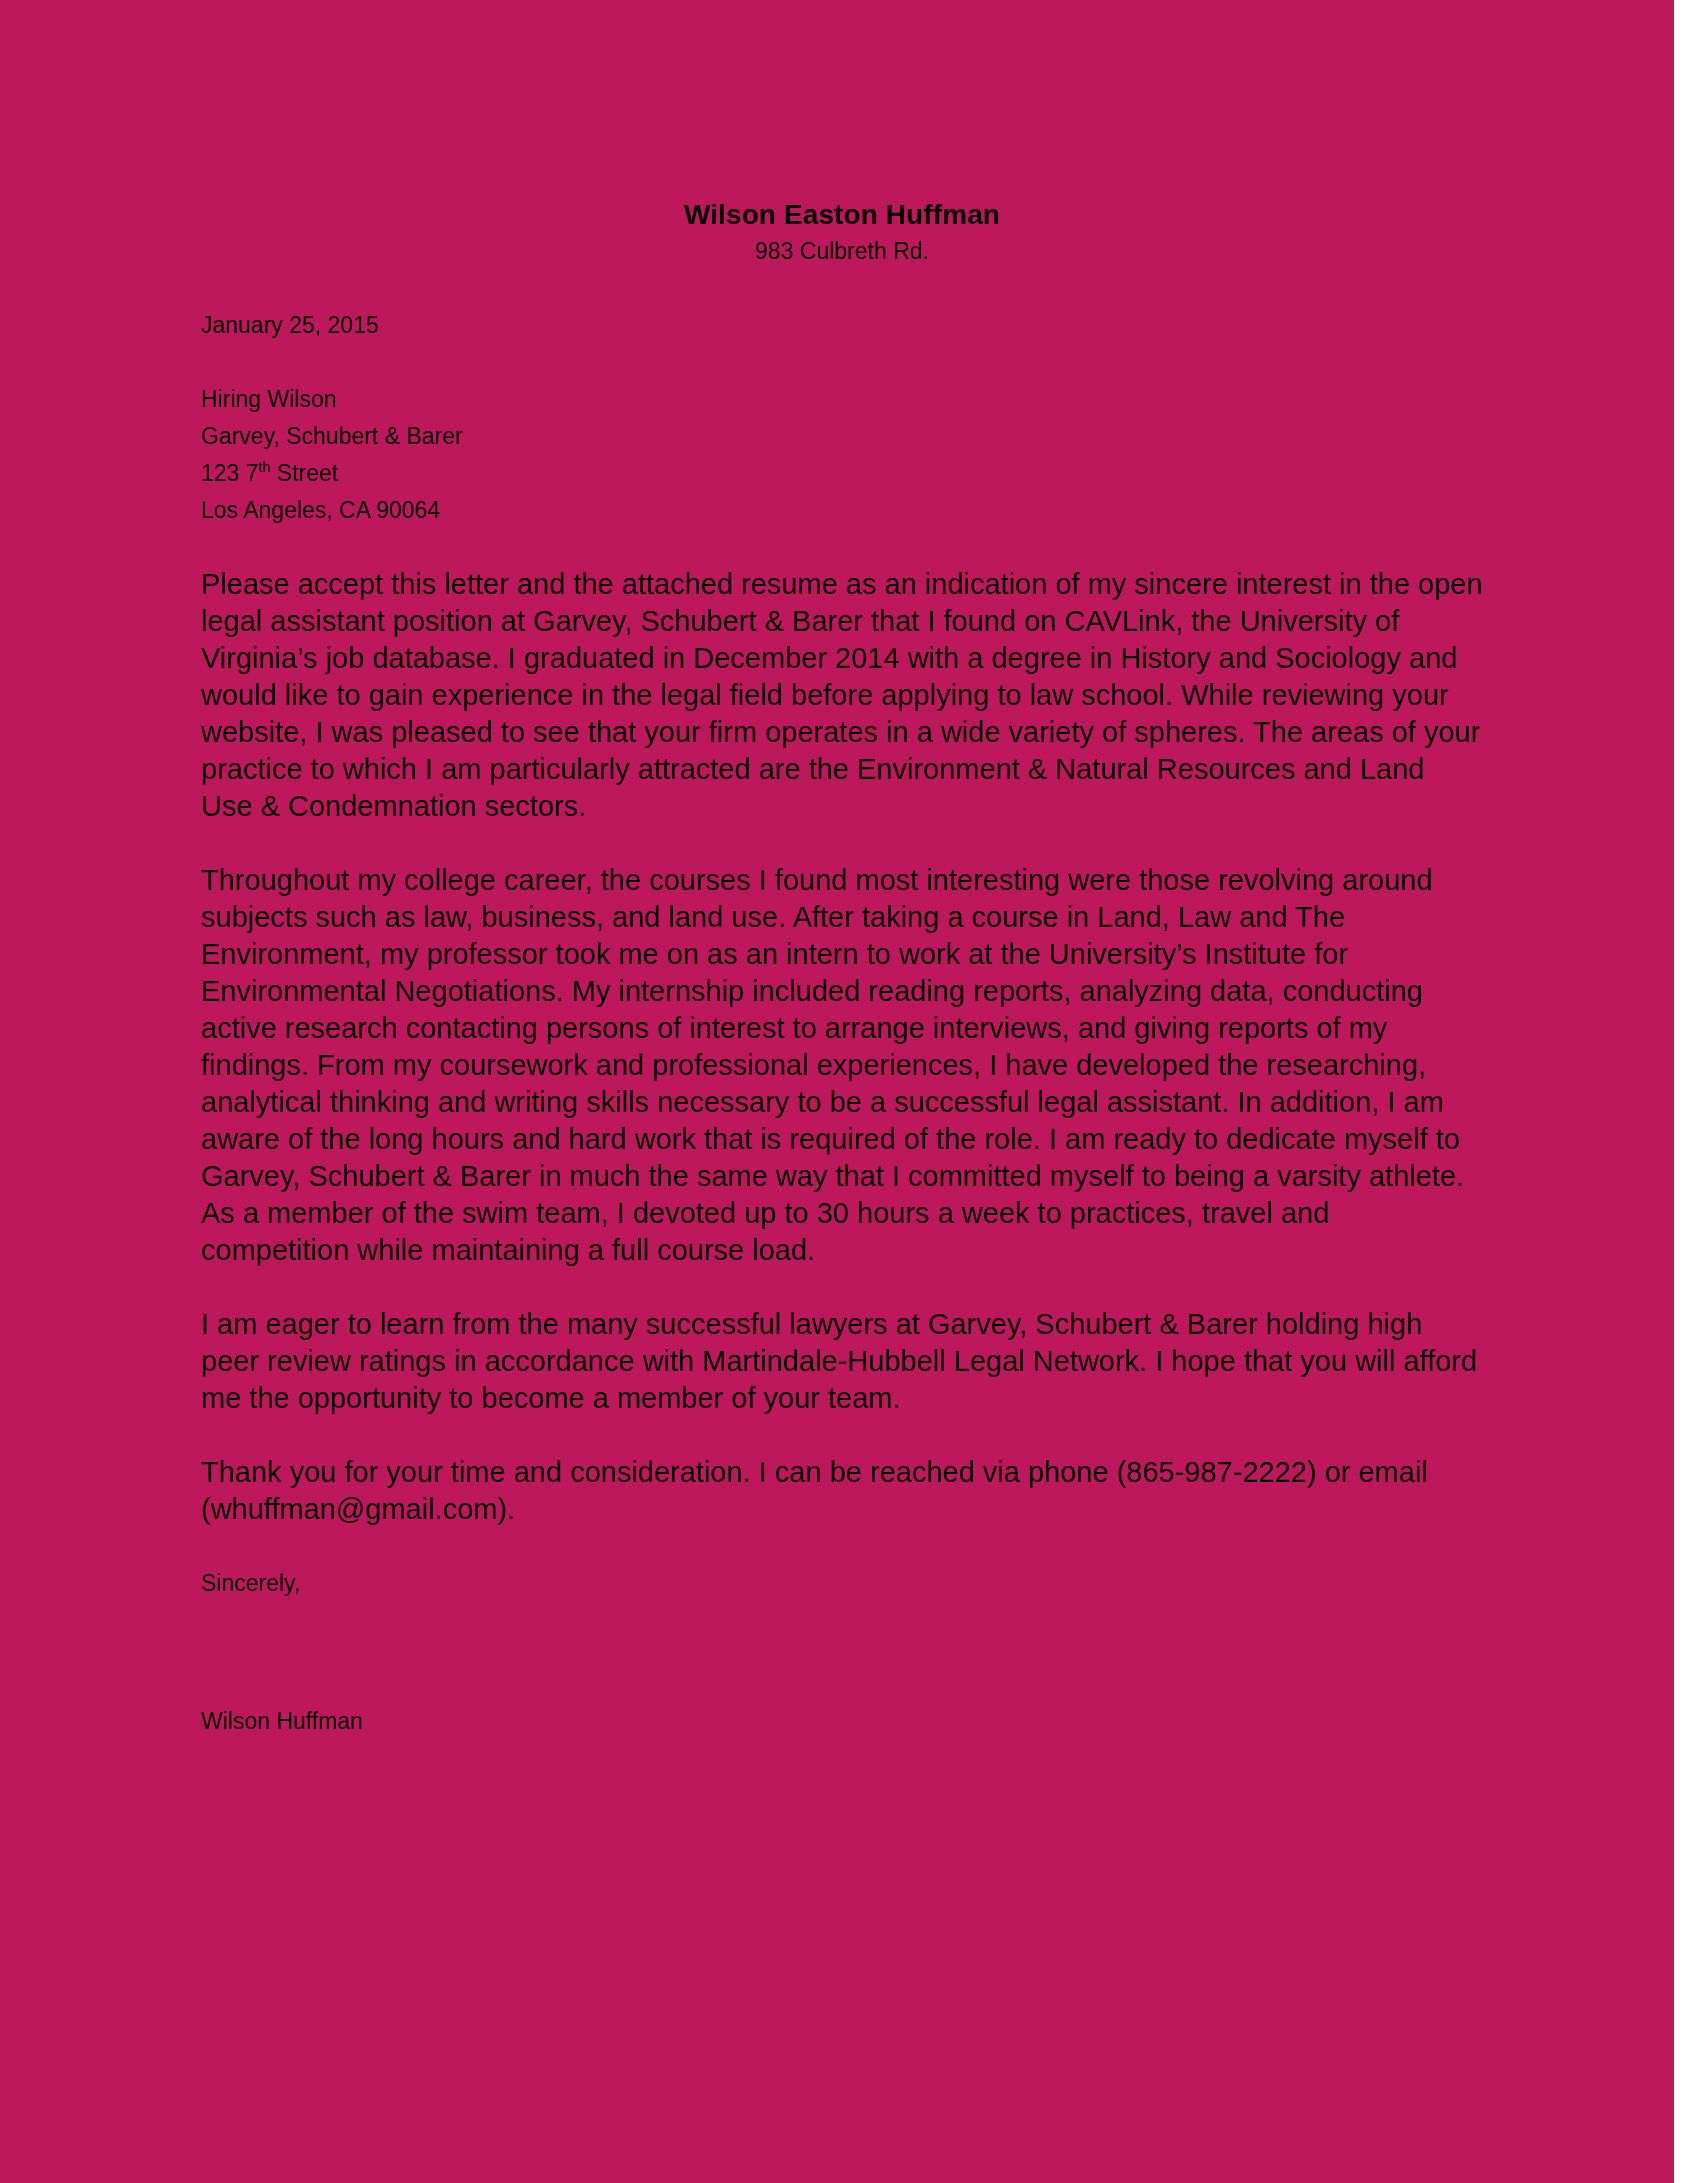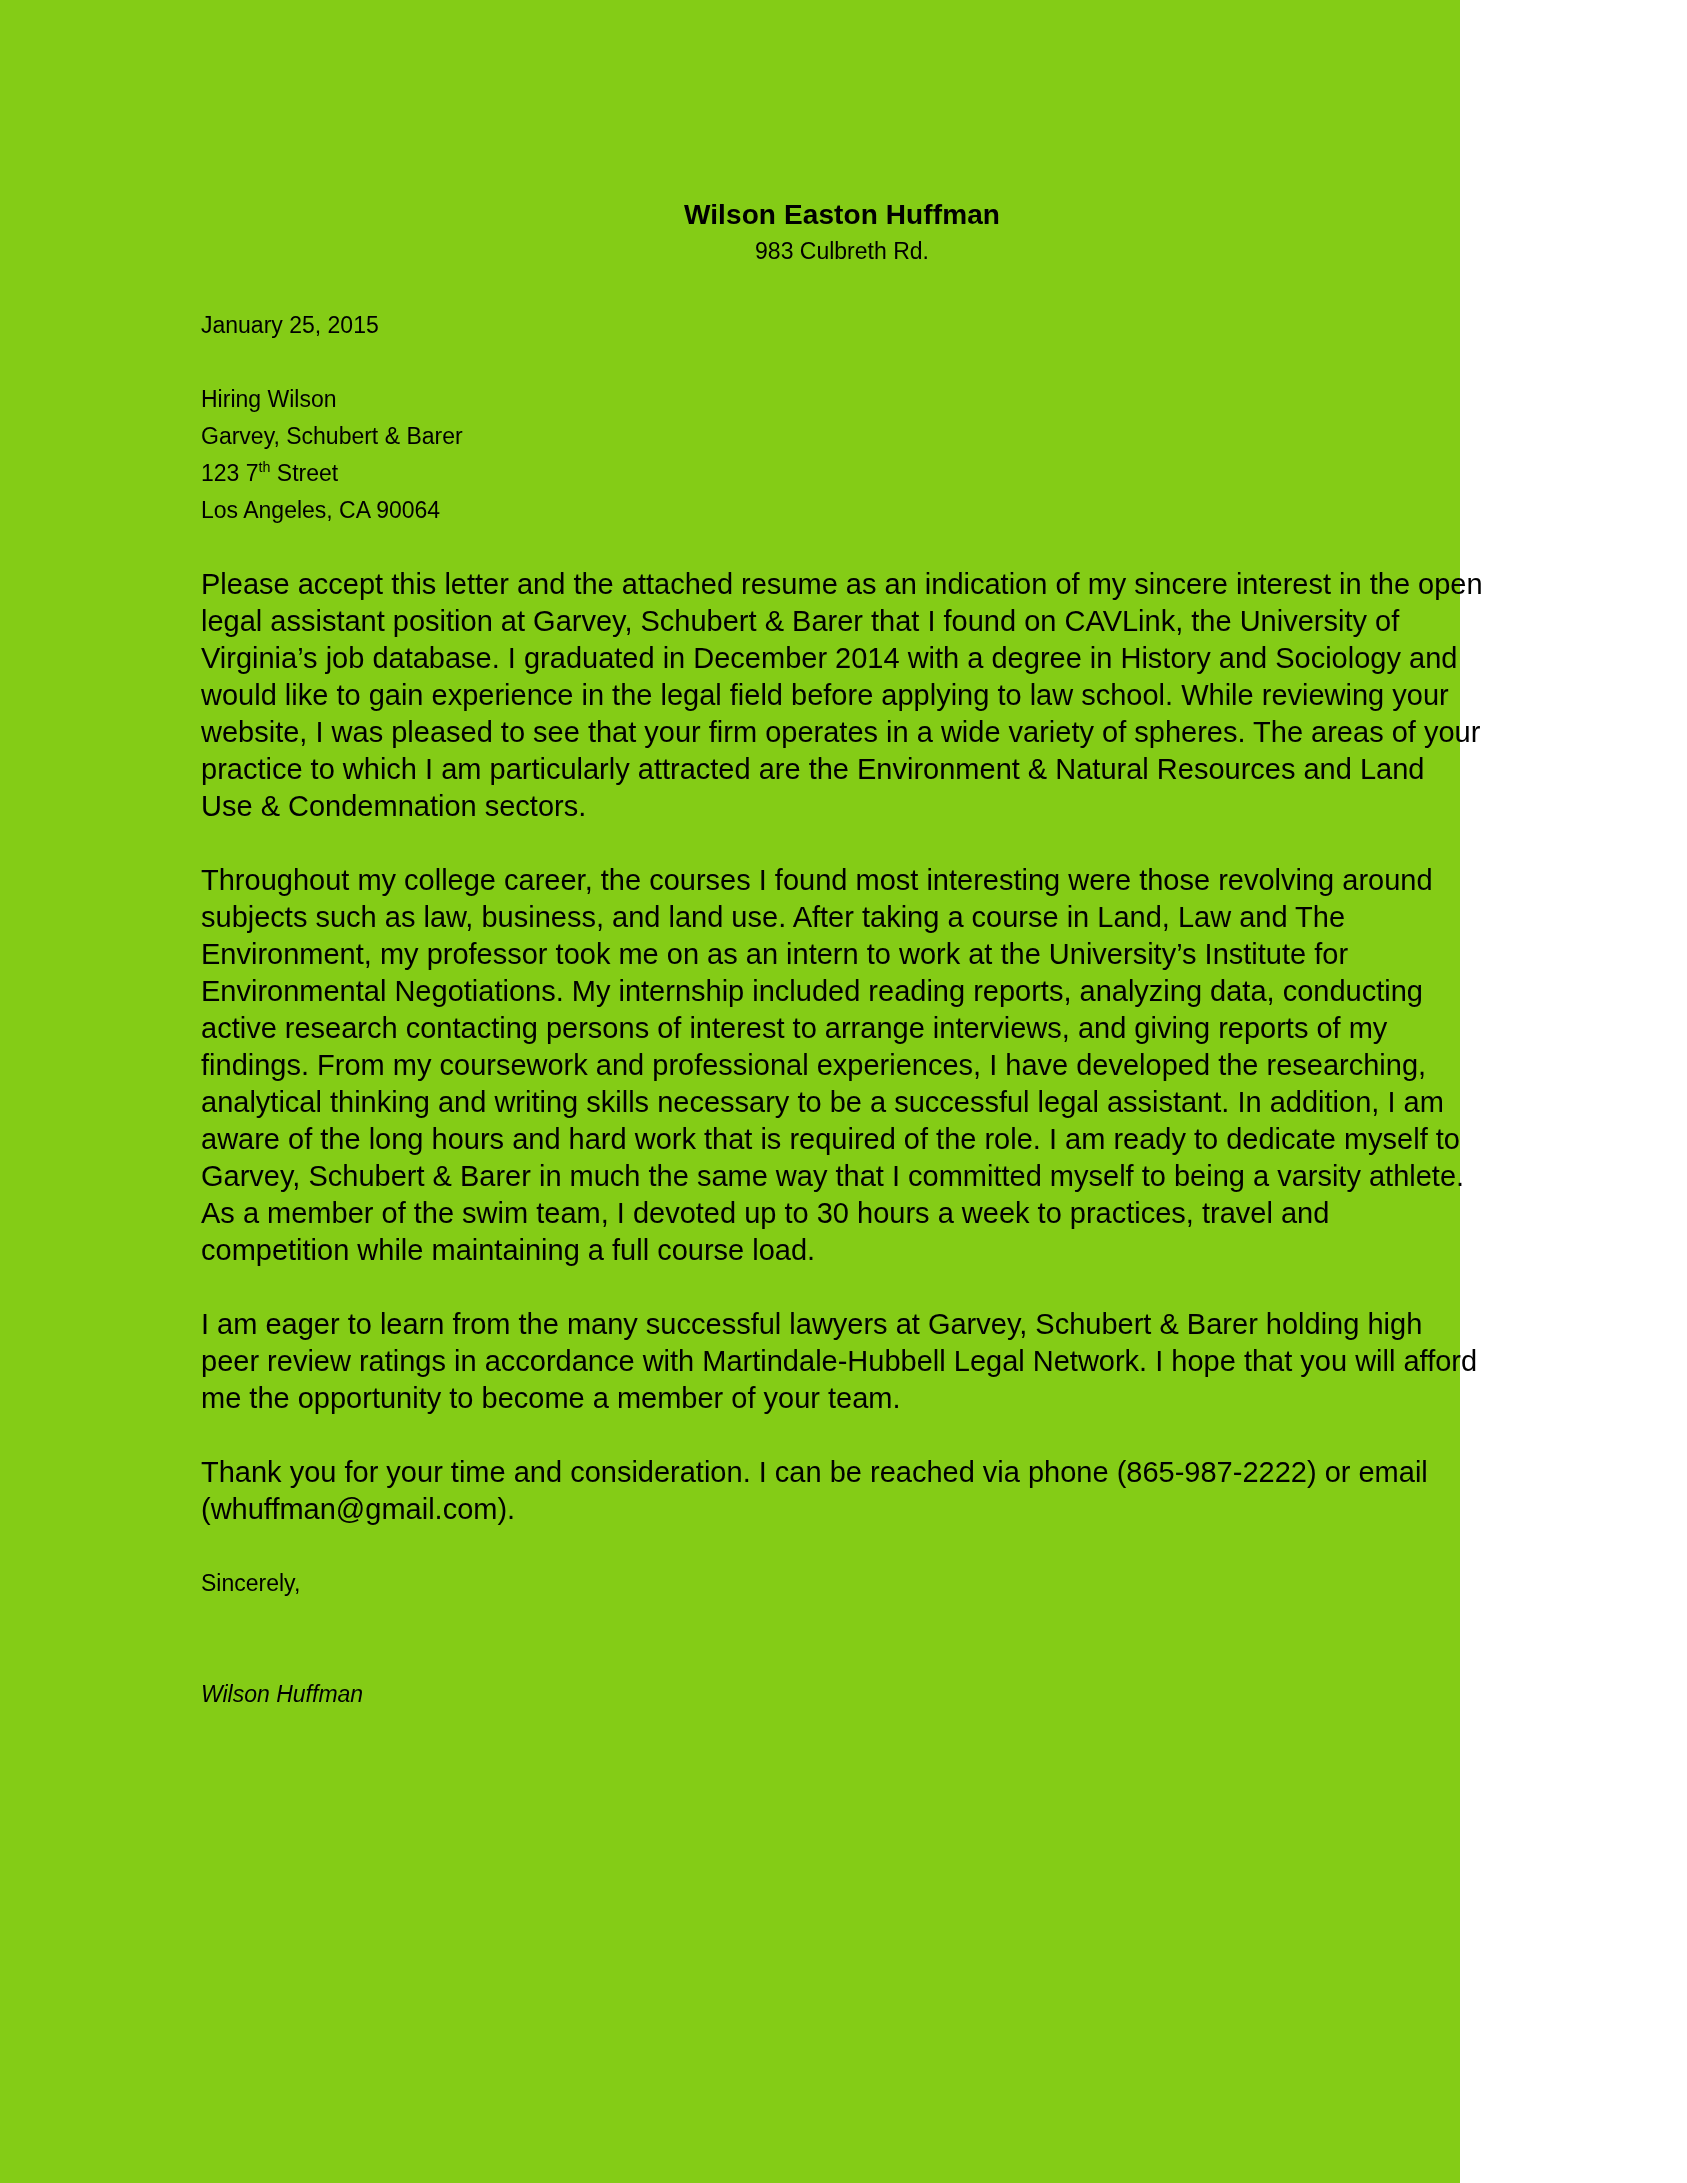--- a/index.html
+++ b/index.html
@@ -10,23 +10,23 @@
   body {
     width: 1687px;
     height: 2183px;
     font-family: "Liberation Sans", sans-serif;
     color: #000000;
     -webkit-font-smoothing: antialiased;
   }
 
   .page {
     position: relative;
-    width: 1460px;
+    width: 1674px;
     height: 2183px;
-    background: #84cc16;
+    background: #be185d;
     box-sizing: border-box;
   }
 
   .sheet {
     position: absolute;
     left: 201px;
     top: 0;
     width: 1282px;
   }
 
@@ -56,21 +56,21 @@
   .salutation-block { margin-top: 37px; }
 
   .para {
     font-size: 29px;
     line-height: 37px;
     margin-top: 37px;
     text-align: left;
   }
 
   .closing-block { margin-top: 37px; }
-  .signature-block { margin-top: 74px; font-style: italic; }
+  .signature-block { margin-top: 101px; }
 
   .line { display: block; white-space: pre-wrap; }
 
   sup {
     font-size: 0.62em;
     vertical-align: super;
     line-height: 0;
   }
 </style>
 </head>

